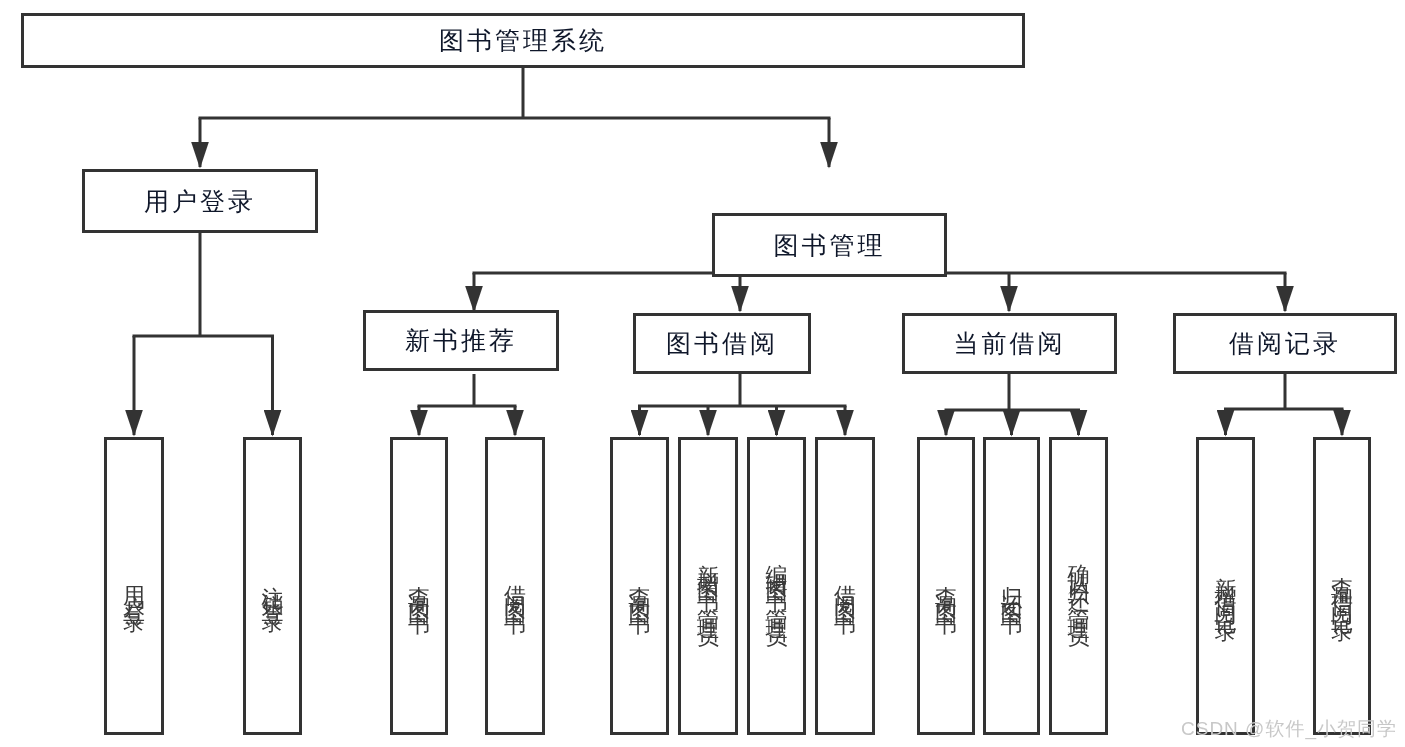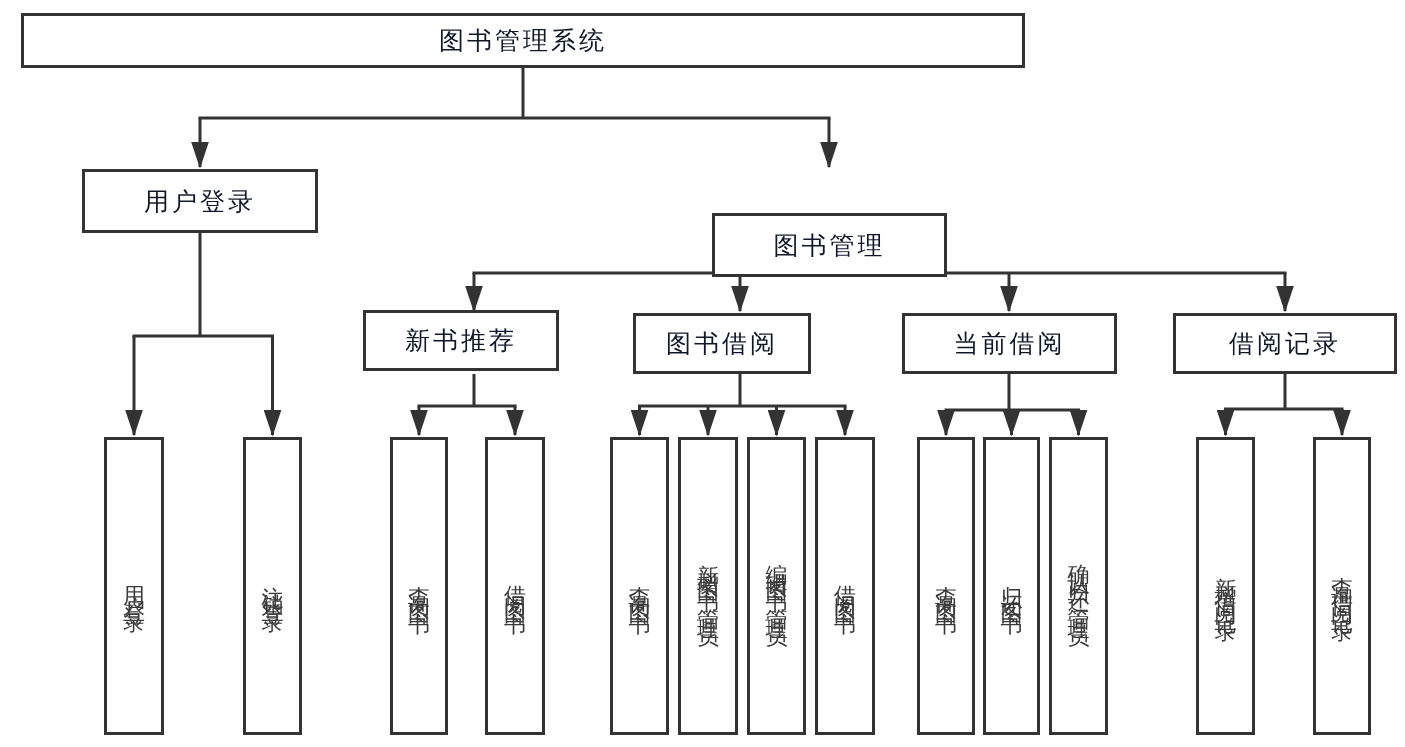--- a/index.html
+++ b/index.html
@@ -168,14 +168,15 @@
   <div class="leaf" style="left:1049px; width:59px;">
     <span class="vtext">确认归还（管理员）</span>
   </div>
   <div class="leaf" style="left:1196px; width:59px;">
     <span class="vtext">新增借阅记录</span>
   </div>
   <div class="leaf" style="left:1313px; width:58px;">
     <span class="vtext">查询借阅记录</span>
   </div>
 
+  <div class="watermark">CSDN @软件_小贺同学</div>
 
 </div>
 
 </body></html>

